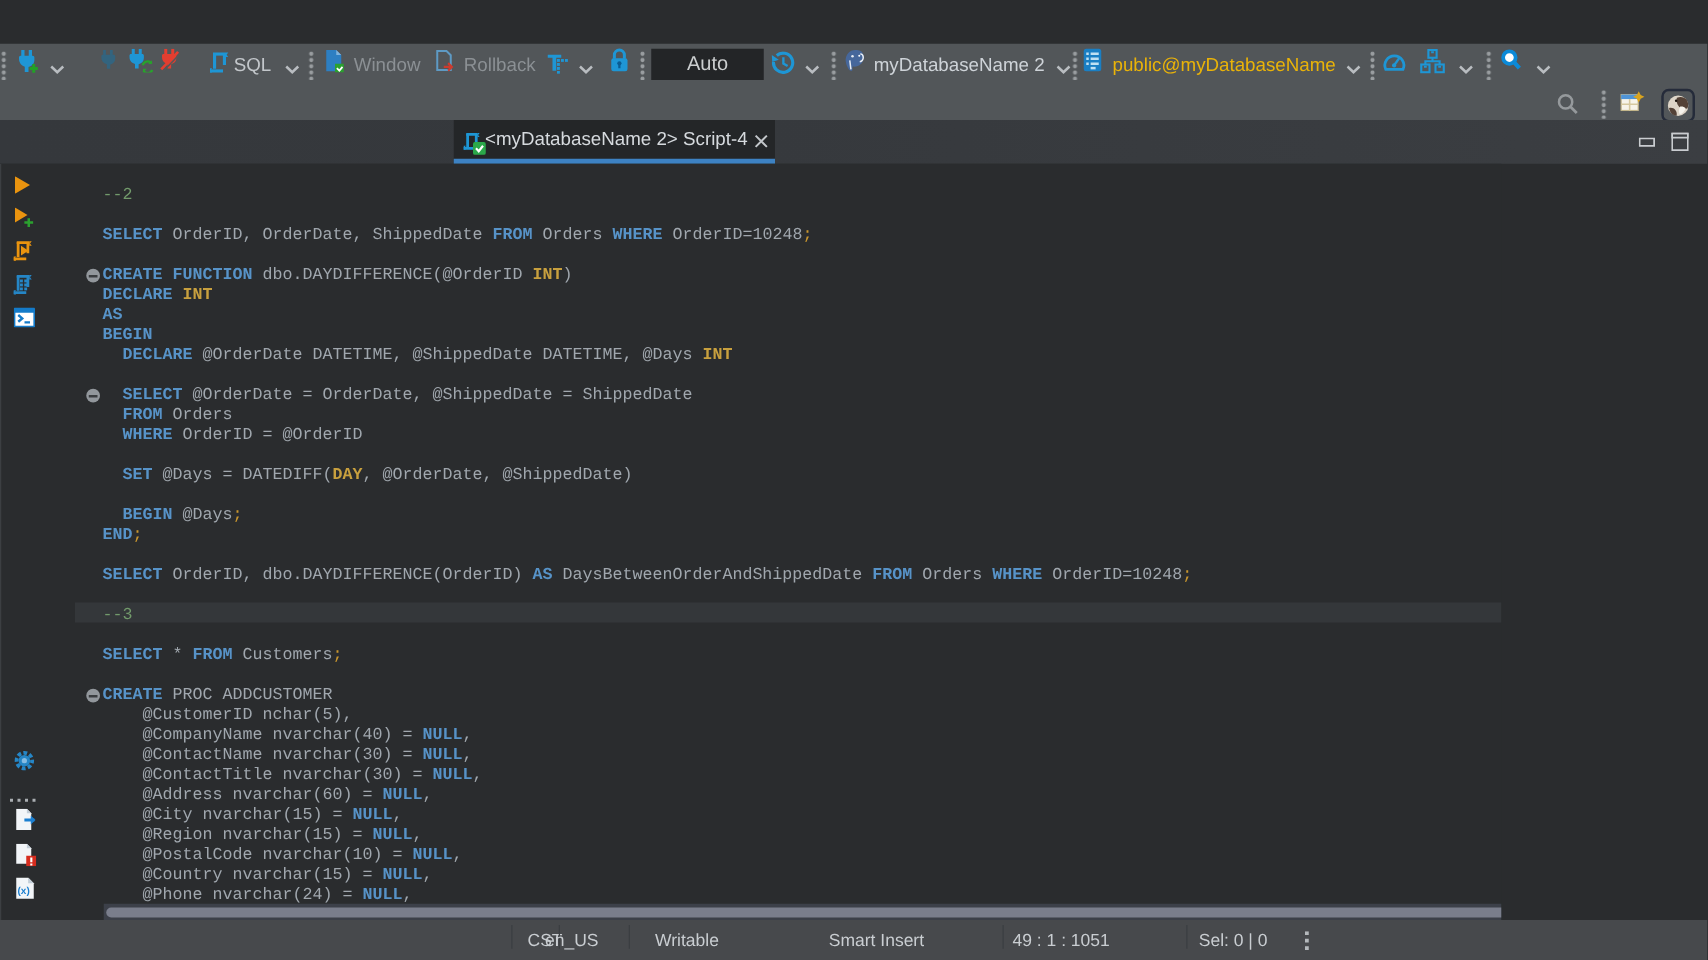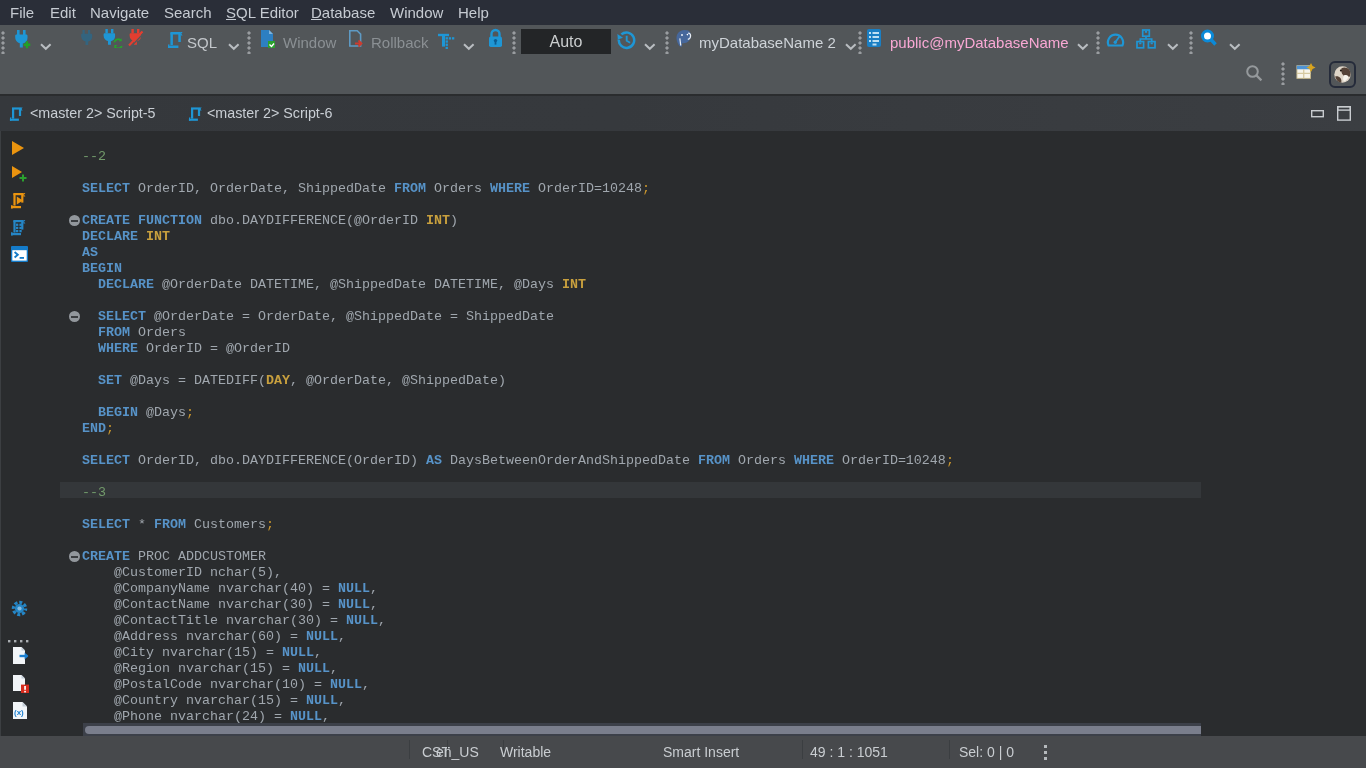--- a/index.html
+++ b/index.html
@@ -1,21 +1,21 @@
 <!DOCTYPE html>
 <html><head><meta charset="utf-8"><style>
 *{margin:0;padding:0;box-sizing:border-box}
 html,body{width:1366px;height:768px;overflow:hidden;background:#2a2c2e;font-family:"Liberation Sans",sans-serif}
 #app{position:relative;width:1366px;height:768px}
 .abs{position:absolute}
 
 #menubar{left:0;top:0;width:1366px;height:27px;background:#2a2e38;color:#c6cbd2;font-size:15px}
 #menubar span{position:absolute;top:4px;white-space:pre}
 
-#toolband{left:0;top:25px;width:1366px;height:69px;background:#525659}
+#toolband{left:0;top:35px;width:1366px;height:69px;background:#525659}
 #toolband span{font-size:15px !important}
 .dots{width:4px;background-image:radial-gradient(circle at 2px 2px,#999da0 1.3px,rgba(153,157,160,.35) 1.7px,transparent 2.1px);background-size:4px 5px;height:23px}
 #tabbar{left:0;top:96px;width:1366px;height:35px;background:linear-gradient(90deg,#35383c 0,#36393d 45%,#3b3e42 100%)}
 .tab{position:absolute;top:0;height:35px;color:#c9ced4;font-size:15px}
 #activetab{background:#242628;border-bottom:4px solid #3d82c3;color:#d6dade}
 
 #editor{left:0;top:131px;width:1201px;height:605px;background:#2a2c2e;overflow:hidden}
 #curline{left:60px;top:351px;width:1291px;height:16px;background:#34373a}
 pre#code{position:absolute;left:82px;top:18px;font-family:"Liberation Mono",monospace;font-size:13.33px;line-height:16px;color:#a0a7ae;white-space:pre}
 .k{color:#5793c8;font-weight:bold}
@@ -32,30 +32,20 @@
 #hthumb{left:85px;top:595px;width:1262px;height:8px;background:#7a7e8c;border-radius:4px}
 #redge{left:1363px;top:0;width:3px;height:605px;background:#2c2e30}
 
 #statusbar{left:0;top:736px;width:1366px;height:32px;background:#47494c;color:#c9cdd1;font-size:14px}
 #statusbar span{position:absolute;top:8px}
 .ssep{position:absolute;top:4px;width:1px;height:19px;background:#3b3e41}
 .icon{position:absolute}
 </style></head>
 <body>
 <div id="app">
-<div class="abs" id="menubar">
-<span style="left:10px">File</span>
-<span style="left:50px">Edit</span>
-<span style="left:90px">Navigate</span>
-<span style="left:164px">Search</span>
-<span style="left:226px"><u>S</u>QL Editor</span>
-<span style="left:311px"><u>D</u>atabase</span>
-<span style="left:390px">Window</span>
-<span style="left:458px">Help</span>
-</div>
 <div class="abs" id="toolband">
 <div class="icon dots" style="left:1px;top:6px"></div>
 <div class="icon" style="left:13px;top:4px"><svg width="19" height="21" viewBox="0 0 19 21">
           <rect x="4" y="1" width="2.6" height="5" fill="#1e96d5"></rect>
           <rect x="10" y="1" width="2.6" height="5" fill="#1e96d5"></rect>
           <path d="M3.5 5.5h9.6c.9 0 1.4.6 1.4 1.4v2.1c0 3-2 4.6-3.7 5.2l-1 .3v4h-3v-4.2C4.6 13.6 2.2 11.8 2.2 8V6.9c0-.8.5-1.4 1.3-1.4z" fill="#1e96d5"></path>
           <path d="M14 12.2v7M10.7 15.7h6.6" stroke="#22a126" stroke-width="2.4"></path>
         </svg></div>
 <div class="icon" style="left:40px;top:12px"><svg width="12" height="8">
           <path d="M1 1.2l4.8 4.6 4.8-4.6" stroke="#b9bdc1" stroke-width="2" fill="none"></path>
@@ -151,21 +141,21 @@
 <div class="icon" style="left:866px;top:3px"><svg width="16" height="20" viewBox="0 0 16 20">
           <rect x="1" y="1" width="14" height="18" rx="2" fill="#1a7fc4"></rect>
           <rect x="3" y="4" width="2" height="2" fill="#bfe0f2"></rect>
           <rect x="6.5" y="4" width="6.5" height="2" fill="#bfe0f2"></rect>
           <rect x="3" y="8" width="2" height="2" fill="#bfe0f2"></rect>
           <rect x="6.5" y="8" width="6.5" height="2" fill="#bfe0f2"></rect>
           <rect x="3" y="12" width="2" height="2" fill="#bfe0f2"></rect>
           <rect x="6.5" y="12" width="6.5" height="2" fill="#bfe0f2"></rect>
           <rect x="6.5" y="15.5" width="4" height="2" fill="#bfe0f2"></rect>
         </svg></div>
-<span style="position:absolute;left:890px;top:9px;font-size:16px;color:#f9a8d4">public@myDatabaseName</span>
+<span style="position:absolute;left:890px;top:9px;font-size:16px;color:#eab308">public@myDatabaseName</span>
 <div class="icon" style="left:1077px;top:12px"><svg width="12" height="8">
           <path d="M1 1.2l4.8 4.6 4.8-4.6" stroke="#b9bdc1" stroke-width="2" fill="none"></path>
         </svg></div>
 <div class="icon dots" style="left:1096px;top:6px"></div>
 <div class="icon" style="left:1106px;top:6px"><svg width="19" height="16" viewBox="0 0 19 16">
           <path d="M2.6 14.5a7.6 7.6 0 1 1 13.8 0z" fill="none" stroke="#1e96d5" stroke-width="2.2"></path>
           <path d="M9.5 11L13.6 5.2" stroke="#1e96d5" stroke-width="1.8"></path>
           <circle cx="9.3" cy="11.3" r="1.7" fill="#1e96d5"></circle>
         </svg></div>
 <div class="icon" style="left:1136px;top:4px"><svg width="20" height="20" viewBox="0 0 20 20">
@@ -203,44 +193,38 @@
 <div style="position:absolute;left:1329px;top:36px;width:27px;height:27px;border:2px solid #252b3a;border-radius:6px"></div>
 <div class="icon" style="left:1334px;top:41px"><svg width="17" height="17" viewBox="0 0 17 17">
           <circle cx="8.5" cy="8.5" r="8.2" fill="#ded5c8"></circle>
           <path d="M7.5 2.2c2.8-1.2 6-.6 7.8 1.5.8 1.2 1.2 2.6 1.2 4.2 0 .9-.2 1.8-.5 2.6-2.2.9-4.9.4-6.7-1.2C7.5 7.7 6.8 4.5 7.5 2.2z" fill="#544237"></path>
           <path d="M1.2 10.5c1.9-.6 4 .1 5.2 1.6 1 1.3 1.3 3 .8 4.5-2.9-.3-5.3-2.8-6-6.1z" fill="#544237"></path>
           <path d="M10.2 9.2c1.6-.3 3.2.2 4.3 1.3-.6 2.3-2.3 4.2-4.5 5-.9-1.2-1.1-2.9-.6-4.4.2-.8.5-1.5.8-1.9z" fill="#f6f3ec"></path>
           <circle cx="6.9" cy="4.6" r="1" fill="#1a130e"></circle>
         </svg></div>
 </div>
 <div class="abs" id="tabbar">
-<div class="tab" style="left:0;width:176px">
-        <div class="icon" style="left:9px;top:9px"><svg width="15" height="18" viewBox="0 0 15 18">
+
+
+<div class="tab abs" id="activetab" style="left:363px;width:257px">
+        <div class="icon" style="left:7px;top:8px"><svg width="20" height="21" viewBox="0 0 20 21">
             <rect x="3" y="2.4" width="9" height="2.2" fill="#1e96d5"></rect>
             <rect x="9.9" y="3" width="2.2" height="8" fill="#1e96d5"></rect>
             <rect x="3" y="3" width="2.2" height="10.6" fill="#1e96d5"></rect>
             <rect x="0.9" y="13.6" width="9" height="2.2" fill="#1e96d5"></rect>
             <path d="M12 2.4h1.7L12.5 4l1.2 1.6H12z" fill="#1e96d5"></path>
             <path d="M1 15.8h1.7L1.5 14.2 2.7 12.6H1z" fill="#1e96d5"></path>
+            <rect x="8.4" y="9.6" width="10.2" height="10.2" rx="1.5" fill="#2ba84a"></rect>
+            <path d="M10.8 14.6l2.2 2.4 3.4-4.4" stroke="#fff" stroke-width="1.7" fill="none"></path>
           </svg></div>
-        <span style="position:absolute;left:30px;top:9px;font-size:14.3px">&lt;master 2&gt; Script-5</span>
+        <span style="position:absolute;left:25px;top:7px">&lt;myDatabaseName 2&gt; Script-4</span>
+        <svg style="position:absolute;left:240px;top:11px" width="12" height="12">
+          <path d="M1.5 1.5l9 9M10.5 1.5l-9 9" stroke="#c2c6ca" stroke-width="1.6"></path>
+        </svg>
       </div>
-
-<div class="tab" style="left:177px;width:179px">
-        <div class="icon" style="left:11px;top:9px"><svg width="15" height="18" viewBox="0 0 15 18">
-            <rect x="3" y="2.4" width="9" height="2.2" fill="#1e96d5"></rect>
-            <rect x="9.9" y="3" width="2.2" height="8" fill="#1e96d5"></rect>
-            <rect x="3" y="3" width="2.2" height="10.6" fill="#1e96d5"></rect>
-            <rect x="0.9" y="13.6" width="9" height="2.2" fill="#1e96d5"></rect>
-            <path d="M12 2.4h1.7L12.5 4l1.2 1.6H12z" fill="#1e96d5"></path>
-            <path d="M1 15.8h1.7L1.5 14.2 2.7 12.6H1z" fill="#1e96d5"></path>
-          </svg></div>
-        <span style="position:absolute;left:30px;top:9px;font-size:14.3px">&lt;master 2&gt; Script-6</span>
-      </div>
-
 <svg class="icon" style="left:1311px;top:14px" width="13" height="8">
         <rect x="0.7" y="0.7" width="11.6" height="6" fill="none" stroke="#c9ccd0" stroke-width="1.4"></rect>
       </svg>
 <svg class="icon" style="left:1337px;top:10px" width="14" height="15">
         <rect x="0.7" y="0.7" width="12.6" height="13.4" fill="none" stroke="#c9ccd0" stroke-width="1.4"></rect>
         <rect x="0.7" y="0.7" width="12.6" height="3.4" fill="none" stroke="#c9ccd0" stroke-width="1.4"></rect>
       </svg>
 </div>
 <div class="abs" id="editor">
       <div class="abs" style="left:0;top:0;width:1px;height:605px;background:#3c3f42"></div>
@@ -359,21 +343,21 @@
 <div class="abs" id="hcorner"></div>
 <div class="abs" id="hthumb"></div>
 <div class="abs" id="redge"></div>
 </div>
 <div class="abs" id="statusbar">
 <div class="ssep" style="left:409px"></div>
 <span style="left:422px">CST</span>
 <div class="ssep" style="left:447px"></div>
 <span style="left:436px">en_US</span>
 <div class="ssep" style="left:503px"></div>
-<span style="left:500px">Writable</span>
+<span style="left:524px">Writable</span>
 <span style="left:663px">Smart Insert</span>
 <div class="ssep" style="left:802px"></div>
 <span style="left:810px">49 : 1 : 1051</span>
 <div class="ssep" style="left:949px"></div>
 <span style="left:959px">Sel: 0 | 0</span>
 <svg class="icon" style="left:1044px;top:9px" width="4" height="16">
         <g fill="#b5b9bc">
           <rect y="0" width="3" height="3"></rect>
           <rect y="6" width="3" height="3"></rect>
           <rect y="12" width="3" height="3"></rect>

